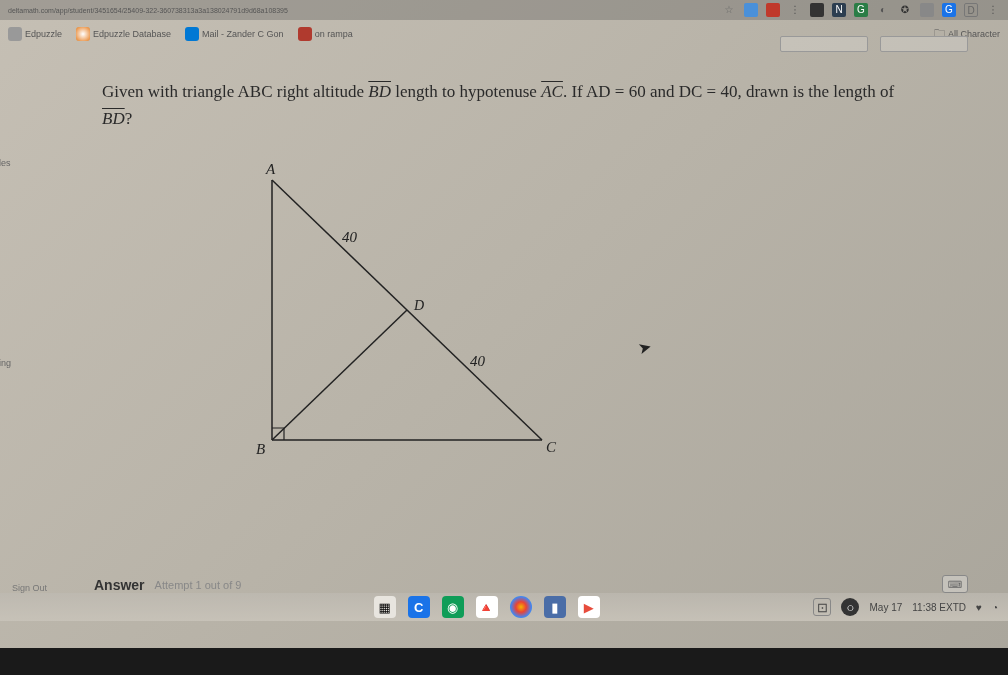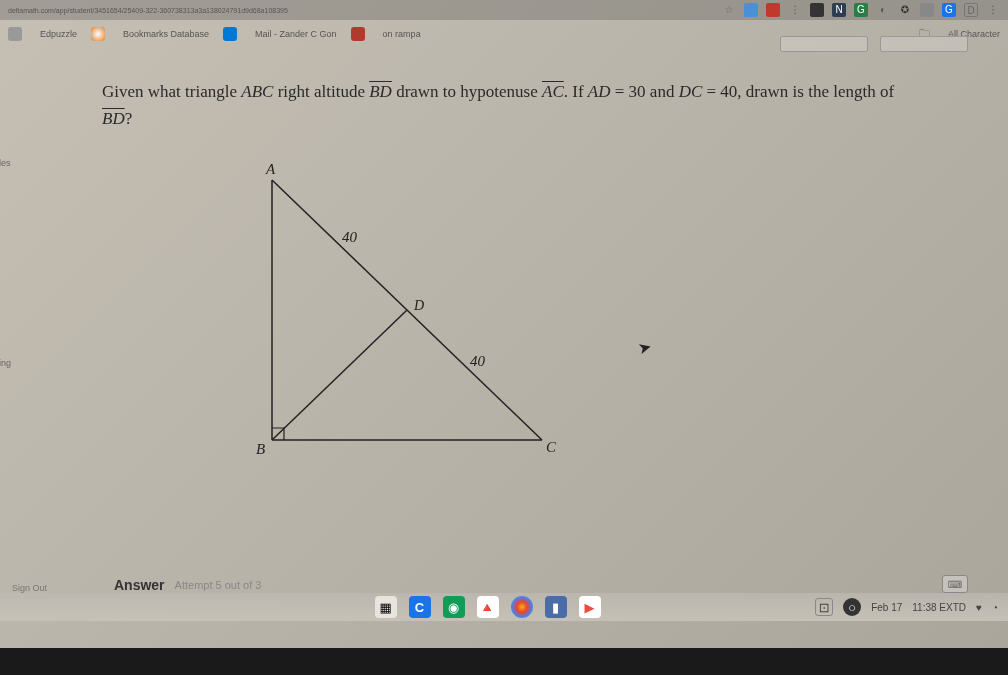--- a/index.html
+++ b/index.html
@@ -46,21 +46,21 @@
       display: flex;
       align-items: center;
       padding: 0 8px;
       gap: 14px;
       font-size: 9px;
       color: #4a4a4a;
       filter: blur(0.5px);
       justify-content: space-between;
     }
     .bookmarks-left { display: flex; gap: 14px; align-items: center; }
-    .bookmark-item { display: flex; align-items: center; gap: 18px; color: #555; }
+    .bookmark-item { display: flex; align-items: center; gap: 3px; color: #555; }
     .bm-icon {
       width: 14px; height: 14px; border-radius: 3px;
       display: inline-block;
     }
     .content-area {
       position: absolute;
       top: 48px;
       left: 0;
       width: 1008px;
       height: 575px;
@@ -97,30 +97,30 @@
       background: rgba(255,255,255,0.2);
       border-radius: 2px;
     }
     .question {
       font-family: Georgia, 'Times New Roman', serif;
       font-size: 17px;
       line-height: 1.6;
       color: #2a2a2a;
       max-width: 820px;
     }
-    .question .math-it { font-style: italic; }
+    .question .math-it { }
     .question .overline { text-decoration: overline; font-style: italic; }
     .figure-wrap {
       margin-top: 28px;
       margin-left: 130px;
     }
     .answer-row {
       position: absolute;
       bottom: 30px;
-      left: 72px;
+      left: 52px;
       display: flex;
       align-items: center;
       gap: 10px;
       font-size: 14px;
     }
     .answer-label { font-weight: bold; color: #333; }
     .attempt { color: #888; font-size: 11px; filter: blur(0.4px); }
     .keyboard-icon {
       position: absolute;
       bottom: 30px;
@@ -197,21 +197,21 @@
   </div>
 
   <div class="bookmarks-bar">
     <div class="bookmarks-left">
       <div class="bookmark-item">
         <span class="bm-icon" style="background:#999"></span>
         <span>Edpuzzle</span>
       </div>
       <div class="bookmark-item">
         <span class="bm-icon" style="background:radial-gradient(#fff,#e67e22)"></span>
-        <span>Bookmarks Database</span>
+        <span>Edpuzzle Database</span>
       </div>
       <div class="bookmark-item">
         <span class="bm-icon" style="background:#0078d4"></span>
         <span>Mail - Zander C Gon</span>
       </div>
       <div class="bookmark-item">
         <span class="bm-icon" style="background:#b03a2e"></span>
         <span>on rampa</span>
       </div>
     </div>
@@ -228,42 +228,42 @@
       <div class="sidebar-label" style="margin-top:40px">ning</div>
     </div>
 
     <div class="main-page">
       <div class="top-inputs">
         <div class="top-input-box"></div>
         <div class="top-input-box"></div>
       </div>
 
       <div class="question">
-        <span>Given what triangle </span><span class="math-it">ABC</span><span> right altitude </span><span class="overline">BD</span><span> drawn to hypotenuse </span><span class="overline">AC</span><span>. If </span><span class="math-it">AD</span><span> = 30 and </span><span class="math-it">DC</span><span> = 40, drawn is the length of </span><span class="overline">BD</span><span>?</span>
+        <span>Given with triangle </span><span class="math-it">ABC</span><span> right altitude </span><span class="overline">BD</span><span> length to hypotenuse </span><span class="overline">AC</span><span>. If </span><span class="math-it">AD</span><span> = 60 and </span><span class="math-it">DC</span><span> = 40, drawn is the length of </span><span class="overline">BD</span><span>?</span>
       </div>
 
       <div class="figure-wrap">
         <svg width="350" height="310" viewBox="0 0 350 310">
           <line x1="40" y1="20" x2="40" y2="280" stroke="#222" stroke-width="1.5"></line>
           <line x1="40" y1="280" x2="310" y2="280" stroke="#222" stroke-width="1.5"></line>
           <line x1="40" y1="20" x2="310" y2="280" stroke="#222" stroke-width="1.5"></line>
           <line x1="40" y1="280" x2="175" y2="150" stroke="#222" stroke-width="1.5"></line>
           <path d="M 40 268 L 52 268 L 52 280" fill="none" stroke="#222" stroke-width="1.2"></path>
           <text x="34" y="14" font-size="15" fill="#222">A</text>
           <text x="24" y="294" font-size="15" fill="#222">B</text>
           <text x="314" y="292" font-size="15" fill="#222">C</text>
           <text x="182" y="150" font-size="14" fill="#222">D</text>
           <text x="110" y="82" font-size="15" fill="#222" font-style="normal">40</text>
           <text x="238" y="206" font-size="15" fill="#222" font-style="normal">40</text>
         </svg>
       </div>
 
       <div class="answer-row">
         <span class="answer-label">Answer</span>
-        <span class="attempt">Attempt 5 out of 3</span>
+        <span class="attempt">Attempt 1 out of 9</span>
       </div>
       <div class="keyboard-icon">⌨</div>
       <div class="sign-out">Sign Out</div>
     </div>
   </div>
 
   <div class="cursor">➤</div>
 
   <div class="taskbar">
     <div class="task-center">
@@ -271,19 +271,19 @@
       <div class="task-icon" style="background:#1a73e8;color:#fff;font-weight:bold">C</div>
       <div class="task-icon" style="background:#0f9d58;color:#fff">◉</div>
       <div class="task-icon" style="background:#fff">🔺</div>
       <div class="task-icon" style="background:radial-gradient(#f4b400,#ea4335,#4285f4,#34a853);border-radius:50%"></div>
       <div class="task-icon" style="background:#4a6da7;color:#fff">▮</div>
       <div class="task-icon" style="background:#fff;color:#e74c3c">▶</div>
     </div>
     <div class="task-right">
       <span class="task-icon" style="width:18px;height:18px;border:1px solid #888;border-radius:3px">⊡</span>
       <span class="task-icon" style="width:18px;height:18px;background:#333;color:#fff;border-radius:50%">○</span>
-      <span>Feb 17</span>
+      <span>May 17</span>
       <span>11:38 EXTD</span>
       <span>♥</span>
       <span>◔</span>
     </div>
   </div>
 </div>
 
 </body></html>

